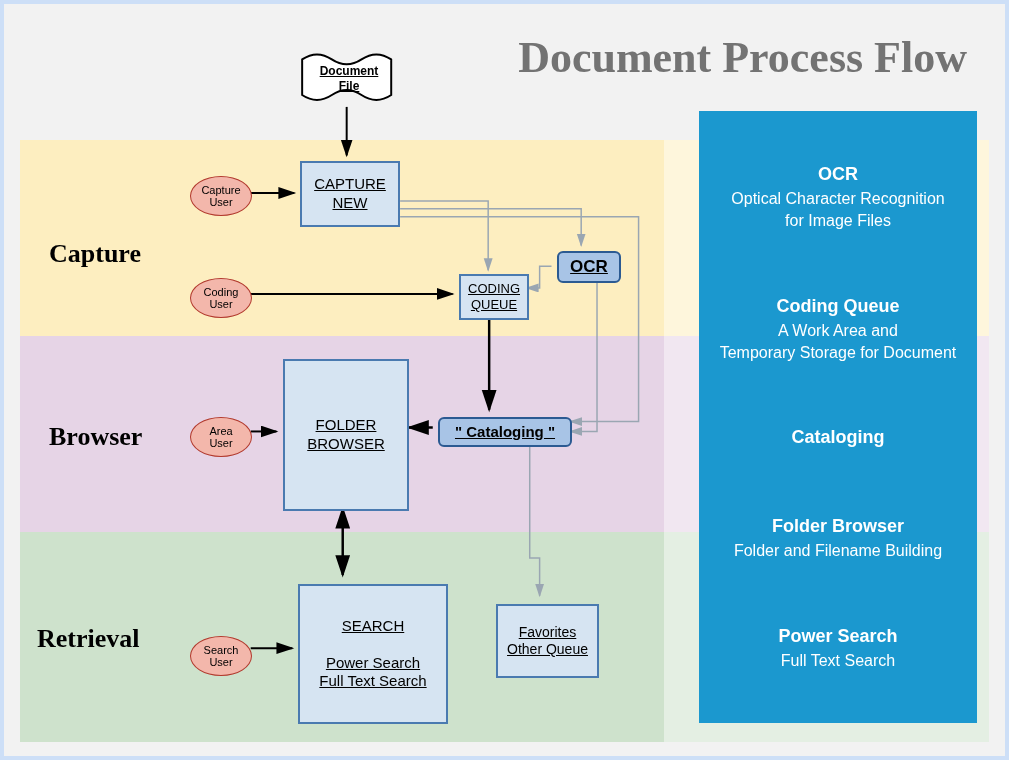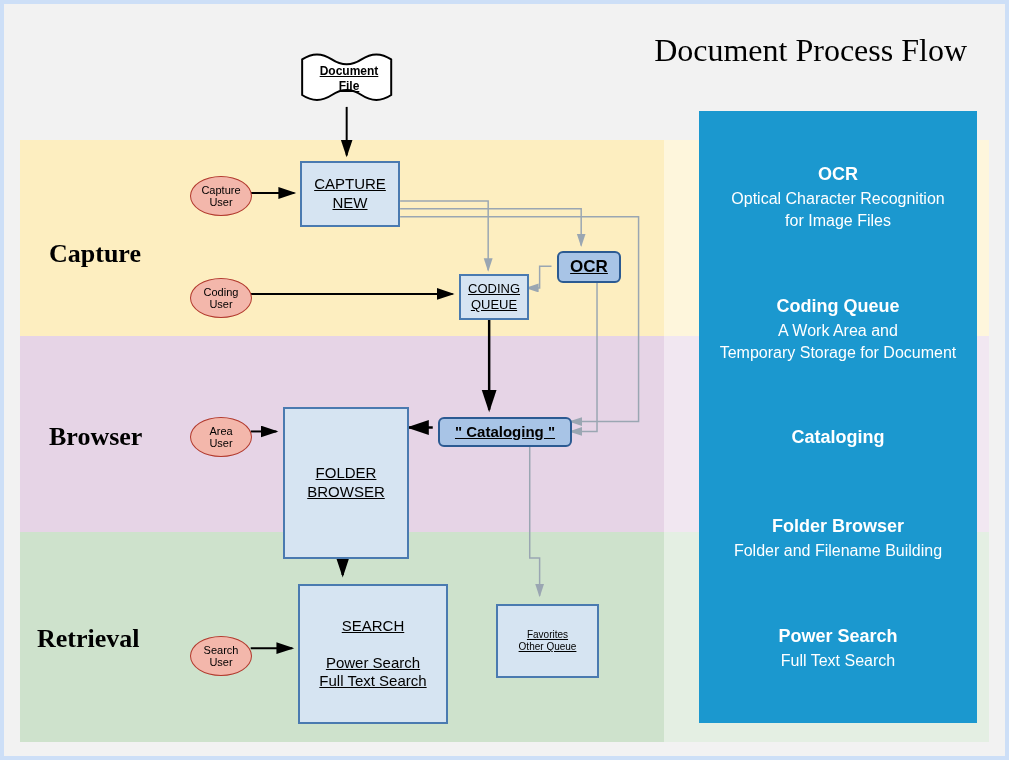--- a/index.html
+++ b/index.html
@@ -17,23 +17,23 @@
     border: 4px solid #cddff7;
     background: #f2f2f2;
     position: relative;
     overflow: hidden;
   }
   .title {
     position: absolute;
     top: 28px;
     right: 38px;
     font-family: "Times New Roman", Times, serif;
-    font-weight: normal;
-    font-size: 32px;
-    color: #000000;
+    font-weight: bold;
+    font-size: 44px;
+    color: #737373;
   }
   
   .band {
     position: absolute;
     left: 16px;
     right: 16px;
   }
   .band.capture {
     top: 136px;
     height: 196px;
@@ -224,36 +224,36 @@
 
   <div class="node box-blue-strong" style="left:553px; top:247px; width:64px; height:32px; font-size:17px;">
     <span>OCR</span>
   </div>
 
   <div class="node box-blue" style="left:455px; top:270px; width:70px; height:46px; font-size:13px;">
     <span style="white-space:pre-line;">CODING
 QUEUE</span>
   </div>
 
-  <div class="node box-blue" style="left:279px; top:355px; width:126px; height:152px; flex-direction:column; gap:30px; font-size:15px;margin-top:48px;">
+  <div class="node box-blue" style="left:279px; top:355px; width:126px; height:152px; flex-direction:column; gap:30px; font-size:15px;">
     <span style="white-space:pre-line;">FOLDER
 BROWSER</span>
   </div>
 
   <div class="node box-blue-strong" style="left:434px; top:413px; width:134px; height:30px; font-size:15px;">
     <span>" Cataloging "</span>
   </div>
 
   <div class="node box-blue" style="left:294px; top:580px; width:150px; height:140px; flex-direction:column; gap:18px; font-size:15px;">
     <span>SEARCH</span>
     <span style="white-space:pre-line;">Power Search
 Full Text Search</span>
   </div>
 
-  <div class="node box-blue" style="left:492px; top:600px; width:103px; height:74px; font-size:10px;">
+  <div class="node box-blue" style="left:492px; top:600px; width:103px; height:74px; font-size:14px;">
     <span style="white-space:pre-line;">Favorites
 Other Queue</span>
   </div>
 
   <div class="info-panel">
     <div class="info-block">
       <span class="hd">OCR</span>
       <span style="white-space:pre-line;">Optical Character Recognition
 for Image Files</span>
     </div>

